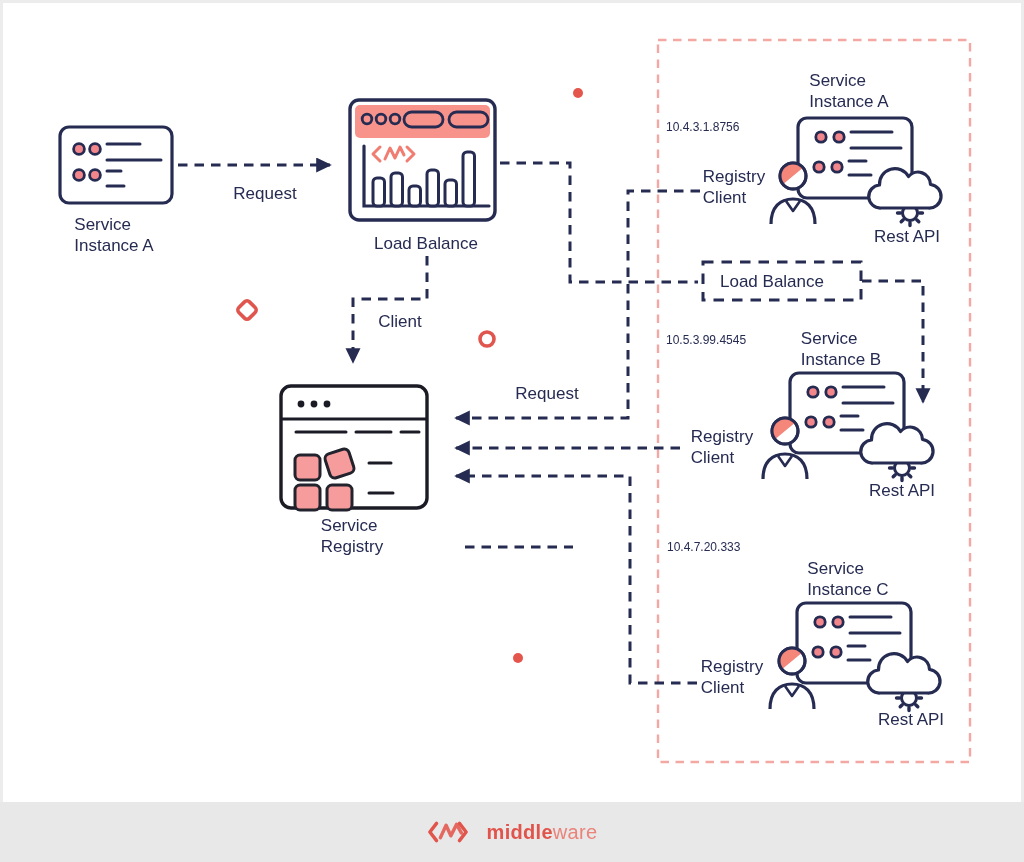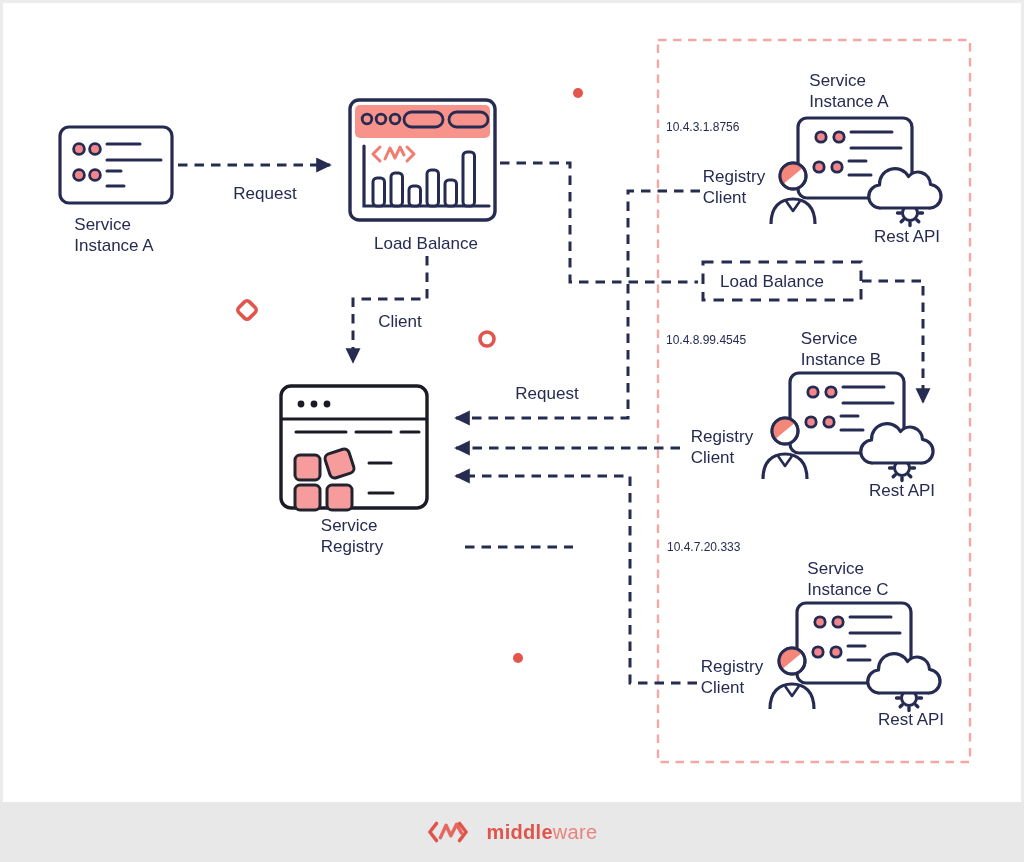--- a/index.html
+++ b/index.html
@@ -140,21 +140,21 @@
 
   <div class="lbl" style="left:849px;top:70px">Service
 Instance A</div>
   <div class="lbl left ip" style="left:666px;top:119px">10.4.3.1.8756</div>
   <div class="lbl" style="left:734px;top:166px">Registry
 Client</div>
   <div class="lbl" style="left:907px;top:226px">Rest API</div>
 
   <div class="lbl" style="left:841px;top:328px">Service
 Instance B</div>
-  <div class="lbl left ip" style="left:666px;top:332px">10.4.8.99.4545</div>
+  <div class="lbl left ip" style="left:666px;top:332px">10.5.3.99.4545</div>
   <div class="lbl" style="left:722px;top:426px">Registry
 Client</div>
   <div class="lbl" style="left:902px;top:480px">Rest API</div>
 
   <div class="lbl" style="left:848px;top:558px">Service
 Instance C</div>
   <div class="lbl left ip" style="left:667px;top:539px">10.4.7.20.333</div>
   <div class="lbl" style="left:732px;top:656px">Registry
 Client</div>
   <div class="lbl" style="left:911px;top:709px">Rest API</div>

